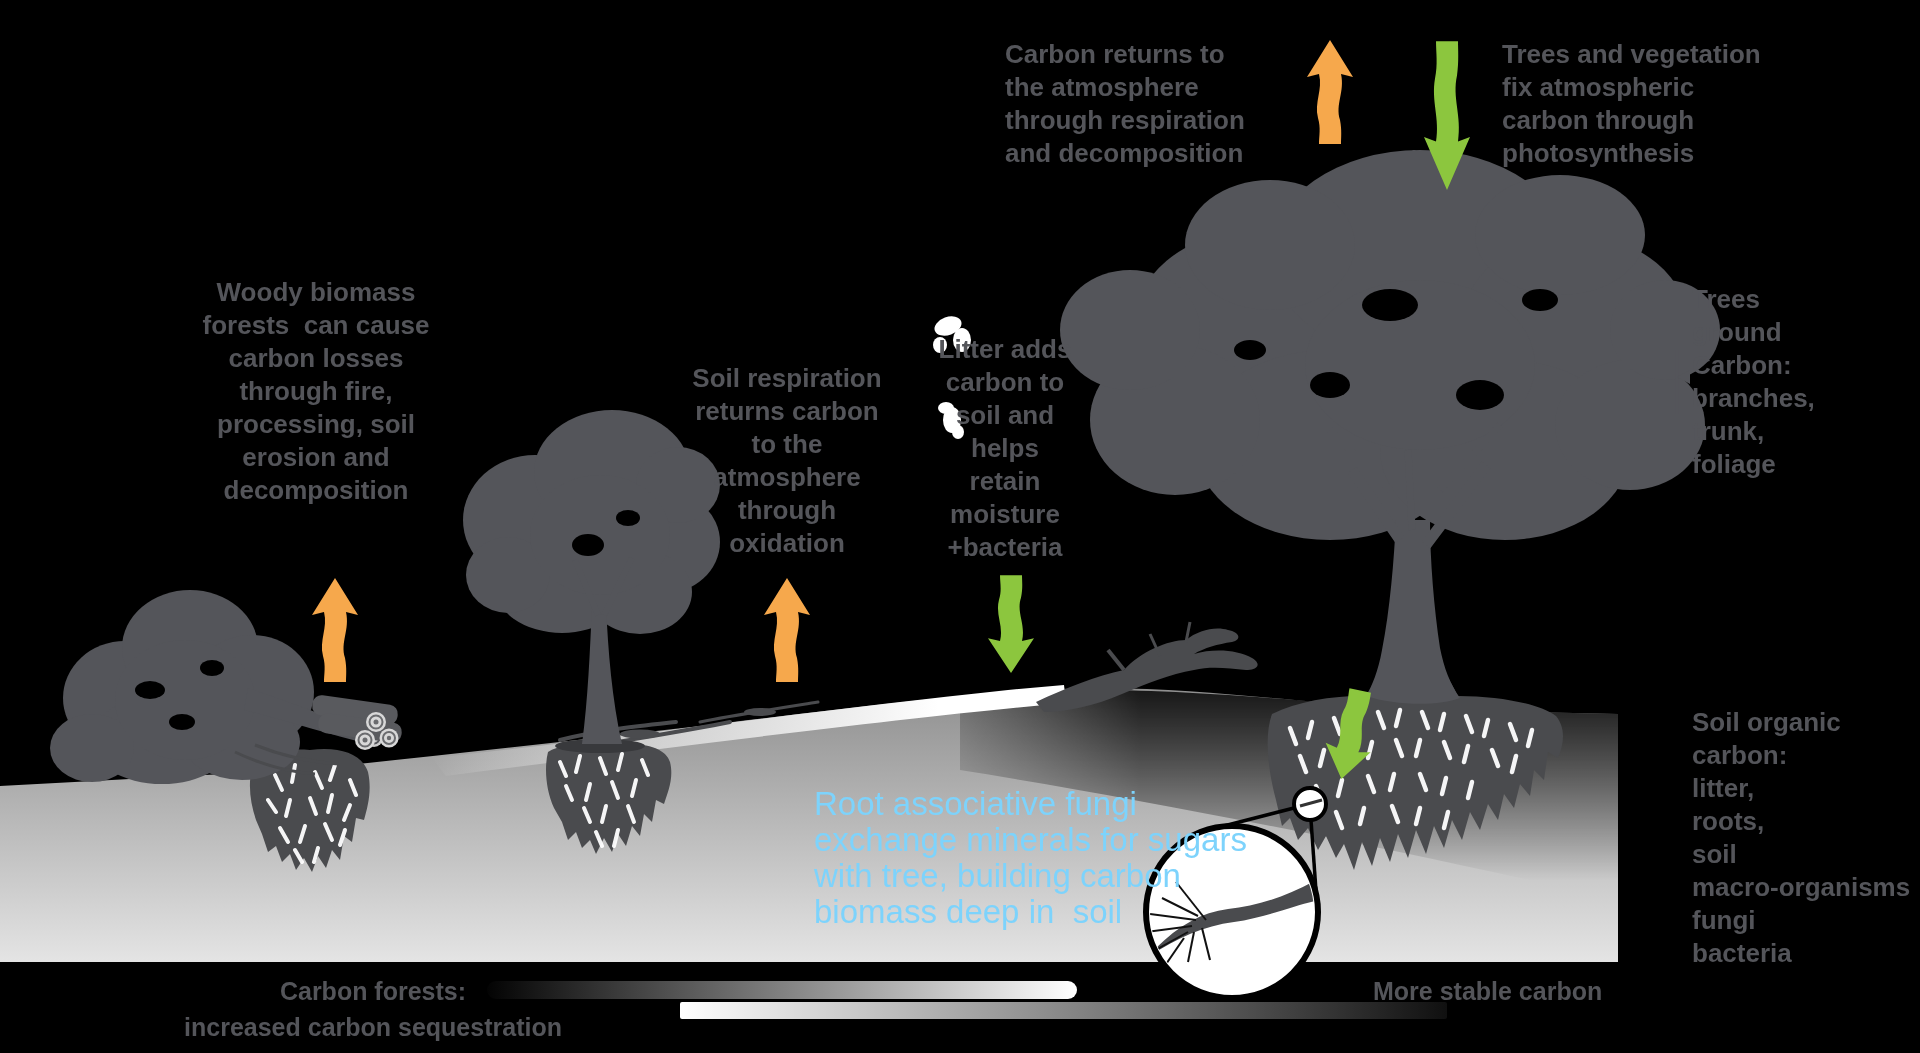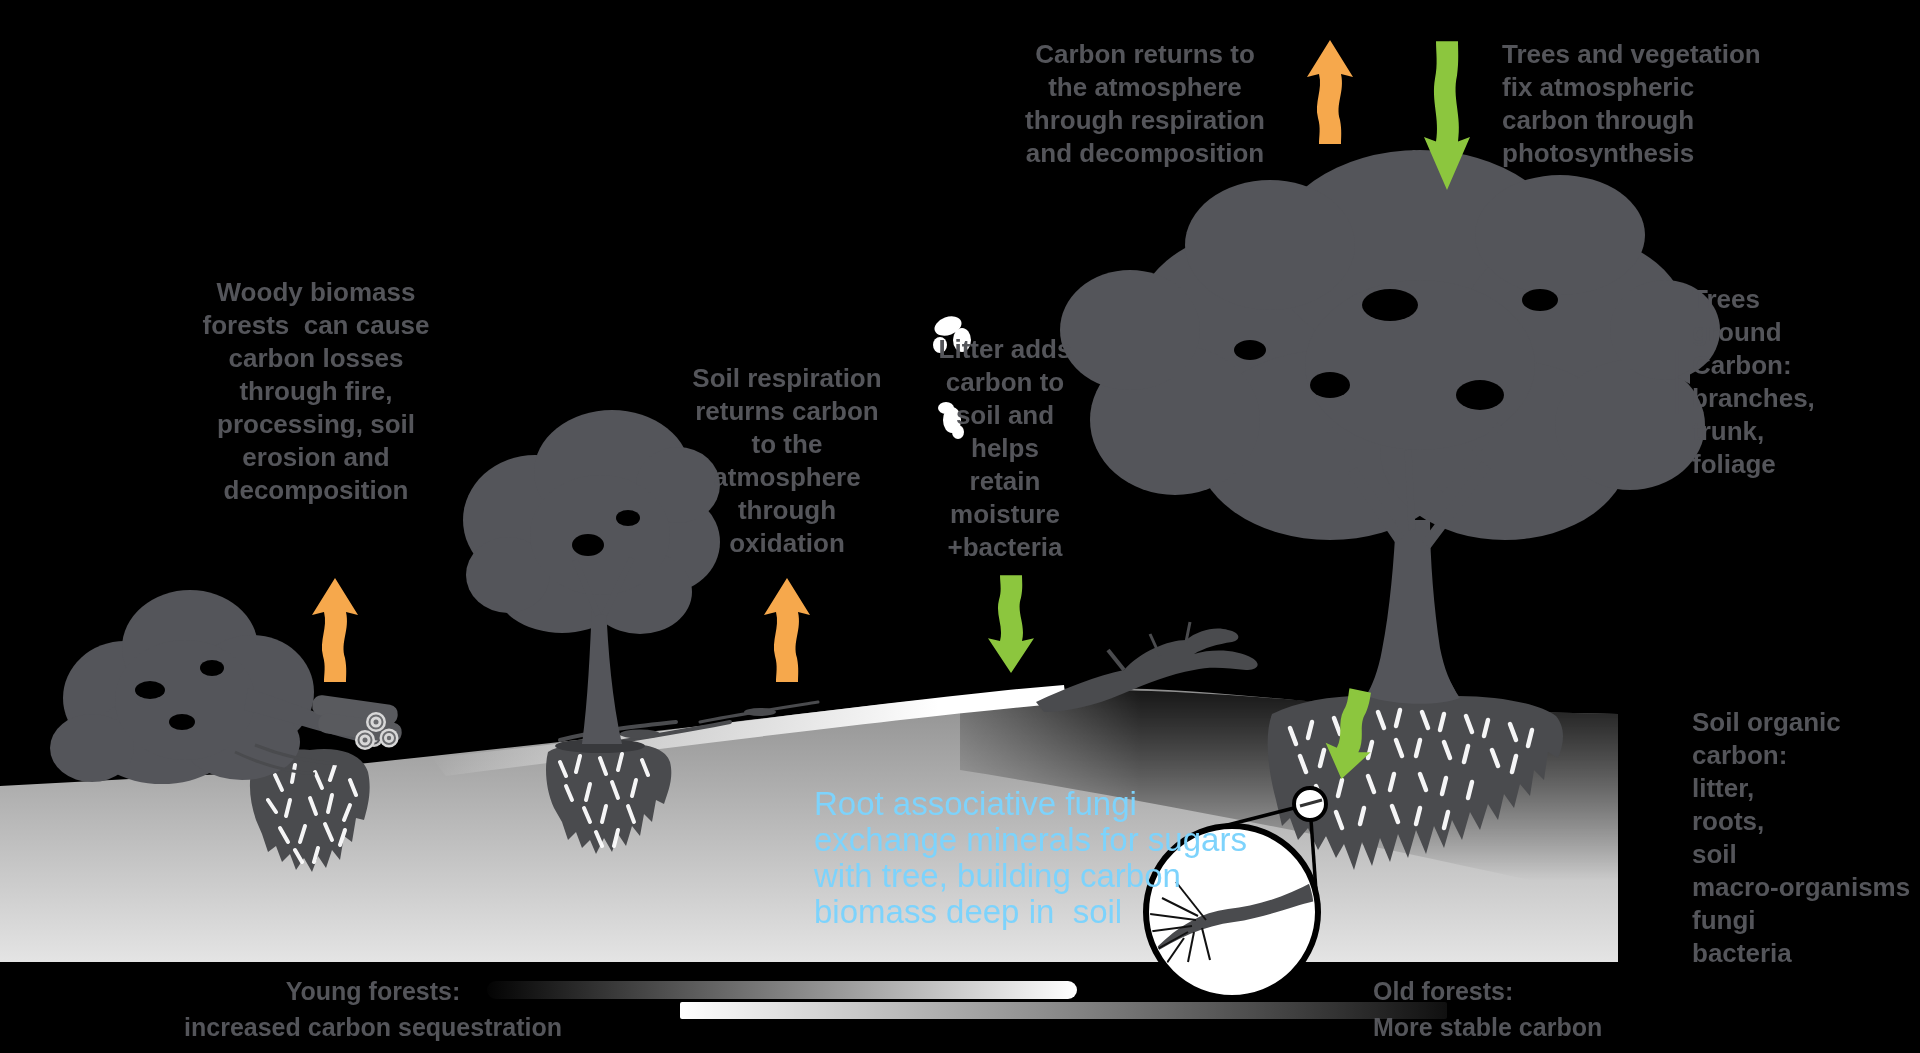--- a/index.html
+++ b/index.html
@@ -4,21 +4,21 @@
 <style>
   html,body{margin:0;padding:0;background:#000;}
   body{width:1920px;height:1053px;position:relative;overflow:hidden;
        font-family:"Liberation Sans",sans-serif;}
   .stage{position:absolute;left:0;top:0;width:1920px;height:1053px;}
   svg{position:absolute;left:0;top:0;}
   .lbl{position:absolute;font-weight:700;font-size:26px;line-height:33px;
        color:#54555A;}
   .lbl div{white-space:pre;}
   .center{text-align:center;}
-  .right{text-align:center;}
+  .right{text-align:left;}
   .small{font-size:25px;line-height:36px;}
   .fungi{position:absolute;font-weight:400;font-size:33px;line-height:36px;
          color:#7dd3fc;}
   .fungi div{white-space:pre;}
 </style>
 </head>
 <body>
 
 <div class="stage">
 
@@ -375,22 +375,21 @@
     </div>
 
 <div class="fungi" style="left:814px;top:786px;width:440px;">
       <div>Root associative fungi</div>
       <div>exchange minerals for sugars</div>
       <div>with tree, building carbon</div>
       <div>biomass deep in  soil</div>
     </div>
 
 <div class="lbl small center" style="left:173px;top:973px;width:400px;">
-      <div>Young forests:</div>
+      <div>Carbon forests:</div>
       <div>increased carbon sequestration</div>
     </div>
 
 <div class="lbl small" style="left:1373px;top:973px;width:320px;">
-      <div>Old forests:</div>
       <div>More stable carbon</div>
     </div>
 
 </div>
 
 </body></html>

